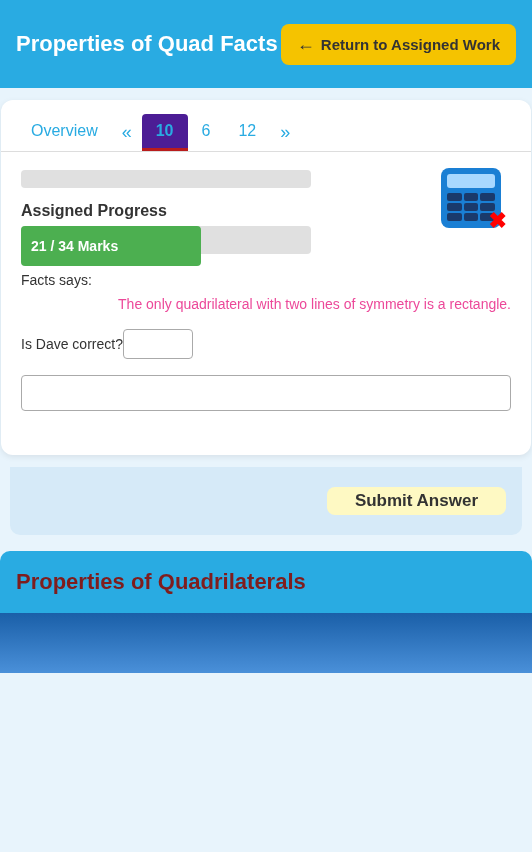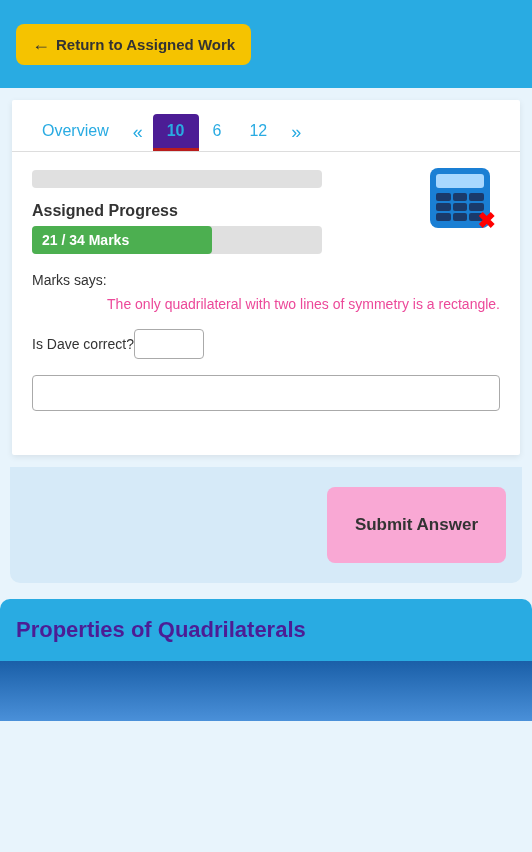--- a/index.html
+++ b/index.html
@@ -42,22 +42,22 @@
       white-space: nowrap;
       flex-shrink: 0;
     }
     .return-btn .arrow {
       font-size: 18px;
     }
 
     
     .main-card {
       background: white;
-      margin: 12px 12px;
-      border-radius: 2px;
+      margin: 12px 1px;
+      border-radius: 12px;
       padding: 0 0 20px 0;
       box-shadow: 0 2px 6px rgba(0,0,0,0.08);
     }
 
     
     .tabs {
       display: flex;
       align-items: center;
       padding: 14px 16px 0 16px;
       border-bottom: 1px solid #ddd;
@@ -125,21 +125,21 @@
       margin-bottom: 6px;
     }
     .homework-bar-bg {
       background: #e0e0e0;
       border-radius: 4px;
       height: 28px;
       width: 290px;
       position: relative;
     }
     .homework-bar-fill {
-      height: 28px;
+      height: 40px;
       border-radius: 4px;
       background: #4caf50;
       width: 62%;
       display: flex;
       align-items: center;
       padding-left: 10px;
     }
     .homework-bar-text {
       color: white;
       font-weight: bold;
@@ -243,52 +243,53 @@
     
     .submit-section {
       background: #d6eaf8;
       margin: 0 10px;
       border-radius: 0 0 10px 10px;
       padding: 20px 16px;
       display: flex;
       justify-content: flex-end;
     }
     .submit-btn {
-      background: #f9a8d4;
+      background: #fef9c3;
       color: #333;
       font-size: 17px;
       font-weight: bold;
       border: none;
       border-radius: 8px;
-      padding: 28px 28px;
+      padding: 4px 28px;
       cursor: pointer;
     }
 
     
     .bottom-header {
       background: #29abe2;
       margin-top: 10px;
       padding: 18px 16px;
       border-radius: 10px 10px 0 0;
     }
     .bottom-header-title {
-      color: #4c1d95;
+      color: #7f1d1d;
       font-size: 22px;
       font-weight: bold;
     }
     .bottom-image {
       background: linear-gradient(to bottom, #1a5fa8, #4a90d9);
       height: 60px;
       width: 100%;
     }
   </style>
 </head>
 <body>
 
 <div class="header">
+  <div class="header-title">Properties of Quad Facts</div>
   <button class="return-btn">
     <span class="arrow">←</span>
     <span>Return to Assigned Work</span>
   </button>
 </div>
 
 <div class="main-card">
 
   <div class="tabs">
     <div class="tab-item">Overview</div>
@@ -328,21 +329,21 @@
     <div class="homework-section">
       <div class="homework-label">Assigned Progress</div>
       <div class="homework-bar-bg">
         <div class="homework-bar-fill">
           <span class="homework-bar-text">21 / 34 Marks</span>
         </div>
       </div>
     </div>
 
     <div class="question-section">
-      <div class="dave-says">Marks says:</div>
+      <div class="dave-says">Facts says:</div>
       <div class="dave-statement">The only quadrilateral with two lines of symmetry is a rectangle.</div>
 
       
       <div class="is-dave-correct">
         <span class="is-dave-label">Is Dave correct?</span>
         <input class="answer-input" type="text" placeholder="" style="">
       </div>
 
       
       <input class="explain-input" type="text" placeholder="" style="">

